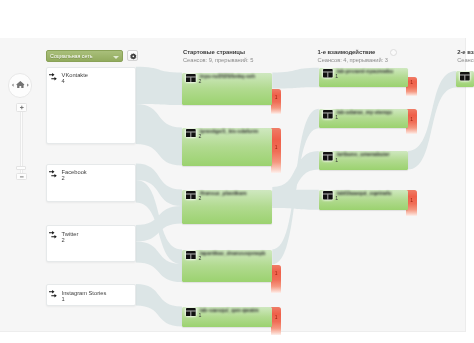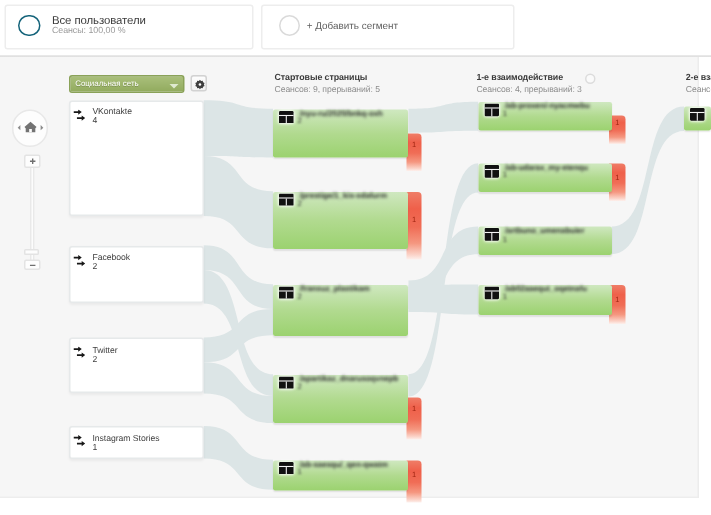--- a/index.html
+++ b/index.html
@@ -90,31 +90,20 @@
       <path d="M135.8,225 C164.44400000000002,225 153.356,206 182,206 L182,223.5 C153.356,223.5 164.44400000000002,241.5 135.8,241.5 Z" fill="#dce5e6"></path>
       <path d="M135.8,241.5 C164.44400000000002,241.5 153.356,264 182,264 L182,282 C153.356,282 164.44400000000002,262.4 135.8,262.4 Z" fill="#dce5e6"></path>
       <path d="M135.8,284 C164.44400000000002,284 153.356,306.5 182,306.5 L182,326.5 C153.356,326.5 164.44400000000002,305.6 135.8,305.6 Z" fill="#dce5e6"></path>
       <path d="M272.3,72.5 C301.13,72.5 289.97,67.8 318.8,67.8 L318.8,87.2 C289.97,87.2 301.13,88.5 272.3,88.5 Z" fill="#dce5e6"></path>
       <path d="M272.3,249.5 C301.13,249.5 289.97,108.8 318.8,108.8 L318.8,128.3 C289.97,128.3 301.13,264.4 272.3,264.4 Z" fill="#dce5e6"></path>
       <path d="M272.3,187 C301.13,187 289.97,151 318.8,151 L318.8,169.5 C289.97,169.5 301.13,206 272.3,206 Z" fill="#dce5e6"></path>
       <path d="M272.3,190 C301.13,190 289.97,189.7 318.8,189.7 L318.8,209.7 C289.97,209.7 301.13,208 272.3,208 Z" fill="#dce5e6"></path>
       <path d="M407.8,151 C437.684,151 426.116,71 456,71 L456,87.4 C426.116,87.4 437.684,169.5 407.8,169.5 Z" fill="#dce5e6"></path>
     </svg>
 
-  <div class="segbar">
-    <div class="segcard seg1">
-      <div class="segring"></div>
-      <div class="segtitle">Все пользователи</div>
-      <div class="segsub">Сеансы: 100,00 %</div>
-    </div>
-    <div class="segcard seg2">
-      <div class="segring"></div>
-      <div class="segadd">+ Добавить сегмент</div>
-    </div>
-  </div>
 
   <div class="colhead" style="left:183px">
     <div class="ch-t">Стартовые страницы</div>
     <div class="ch-s">Сеансов: 9, прерываний: 5</div>
   </div>
   <div class="colhead" style="left:317.6px">
     <div class="ch-t">1-е взаимодействие</div>
     <div class="ch-s">Сеансов: 4, прерываний: 3</div>
     <div class="ch-dot" style="left:72.7px;top:-0.5px"></div>
   </div>

